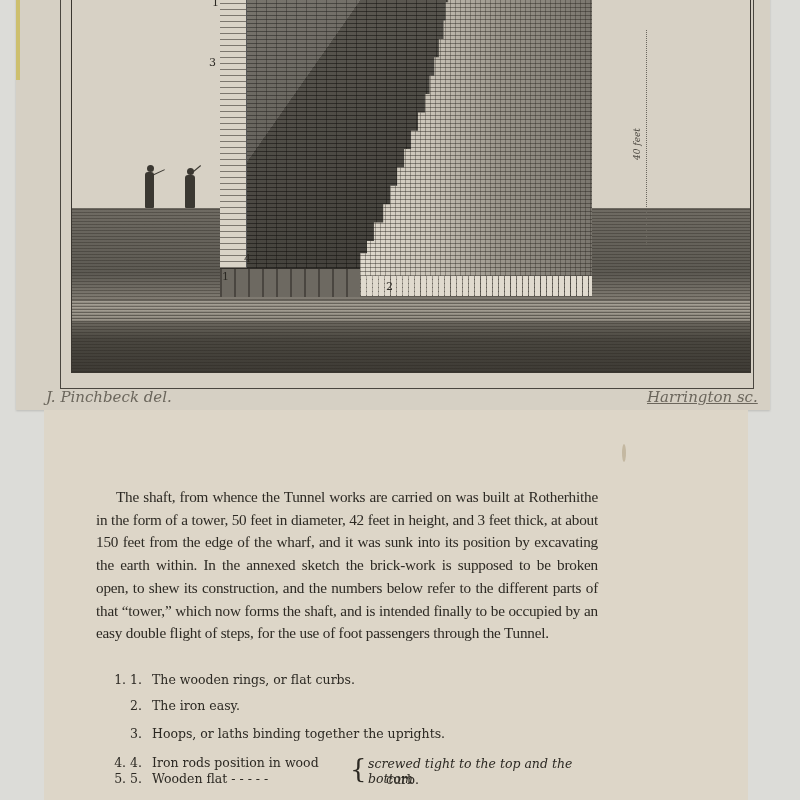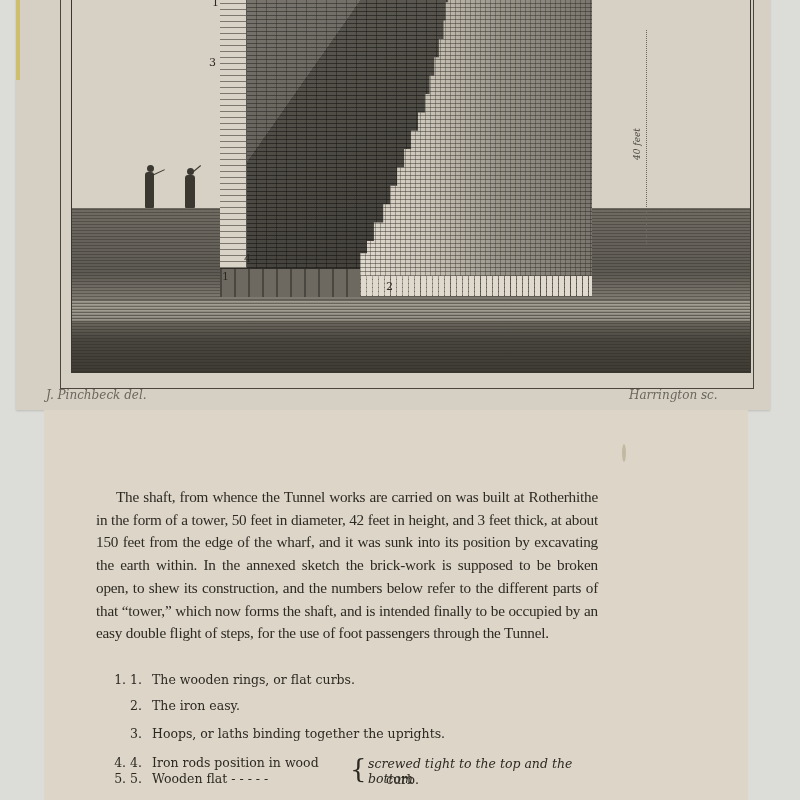--- a/index.html
+++ b/index.html
@@ -90,21 +90,21 @@
     .pickaxe { position: absolute; border-top: 1.5px solid #3b3832; transform-origin: left center; }
     
     .height-line {
       position: absolute; left: 629px; top: 40px; width: 0; height: 215px;
       border-left: 1px dotted #6a665e;
     }
     .height-label {
       position: absolute; left: 614px; top: 125px; font-size: 9px; font-style: italic; color: #4a463f;
       transform: rotate(-90deg); transform-origin: left top; white-space: nowrap;
     }
-    .credit { position: absolute; font-size: 12px; font-style: italic; color: #6b665c; }
+    .credit { position: absolute; font-size: 15px; font-style: italic; color: #6b665c; }
     
     .text-sheet {
       position: absolute; left: 44px; top: 410px; width: 704px; height: 400px;
       background: #ddd6c8;
     }
     .body-text {
       position: absolute; left: 52px; top: 32px; width: 502px;
       font-family: Liberation Serif, serif; font-size: 15.2px; line-height: 22.7px; color: #2c2923;
       text-align: justify; text-align-last: left; letter-spacing: -0.2px; margin-top: 44px;
     }
@@ -154,21 +154,21 @@
     <div class="figure" style="left:112px;top:178px;">
       <div class="person-head" style="left:3px;top:0;width:7px;height:7px;"></div>
       <div class="person-body" style="left:1px;top:7px;width:10px;height:33px;"></div>
       <div class="pickaxe" style="left:6px;top:6px;width:14px;transform:rotate(-40deg);"></div>
     </div>
 
     <div class="height-line" style="left:574px;"></div>
     <span class="height-label" style="left:560px;top:170px;">40 feet</span>
   </div>
   <span class="credit" style="left:30px;top:398px;">J. Pinchbeck del.</span>
-  <span class="credit" style="left:613px;top:398px;">Harrington sc.</span>
+  <span class="credit" style="left:631px;top:398px;text-decoration:underline;">Harrington sc.</span>
 </div>
 
 <div class="text-sheet">
   <div class="body-text">
     <p>The shaft, from whence the Tunnel works are carried on was built at Rotherhithe in the form of a tower, 50 feet in diameter, 42 feet in height, and 3 feet thick, at about 150 feet from the edge of the wharf, and it was sunk into its position by excavating the earth within. In the annexed sketch the brick-work is supposed to be broken open, to shew its construction, and the numbers below refer to the different parts of that “tower,” which now forms the shaft, and is intended finally to be occupied by an easy double flight of steps, for the use of foot passengers through the Tunnel.</p>
   </div>
 
   <div class="legend">
     <div class="legend-row" style="top:0;">
       <span class="legend-num">1. 1.</span>

